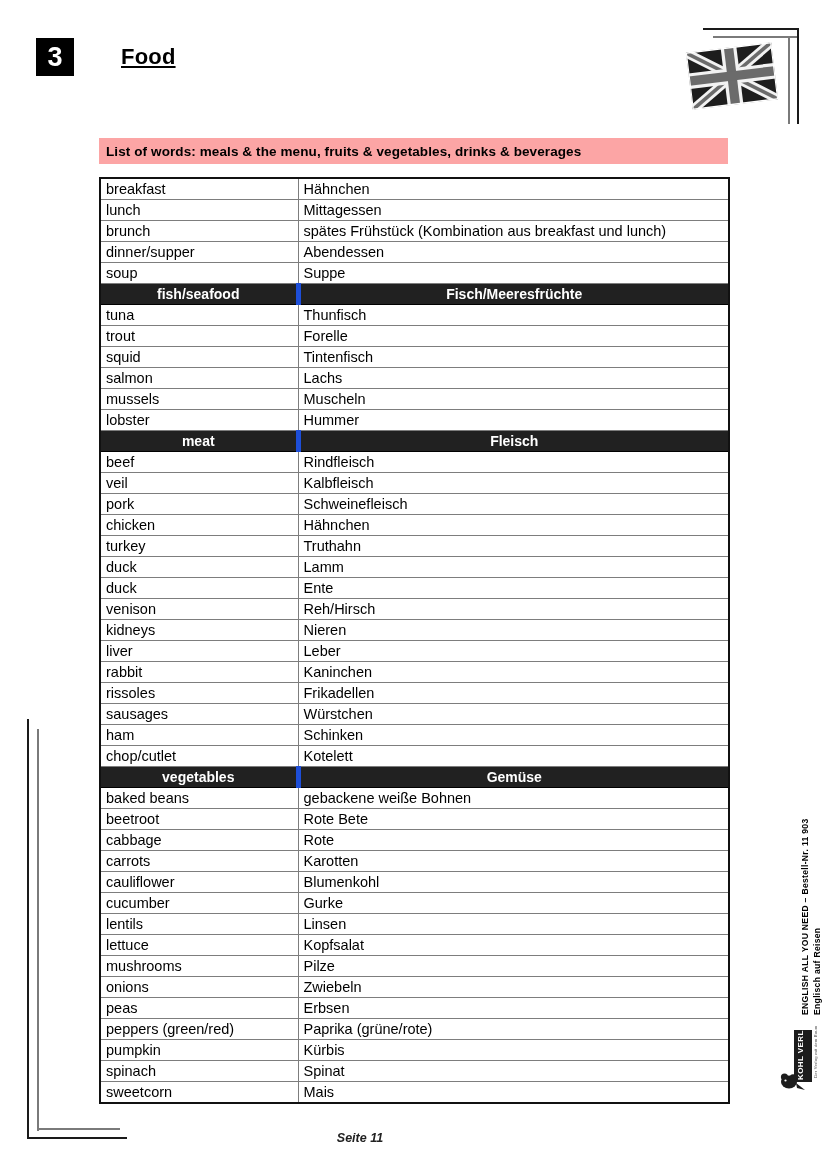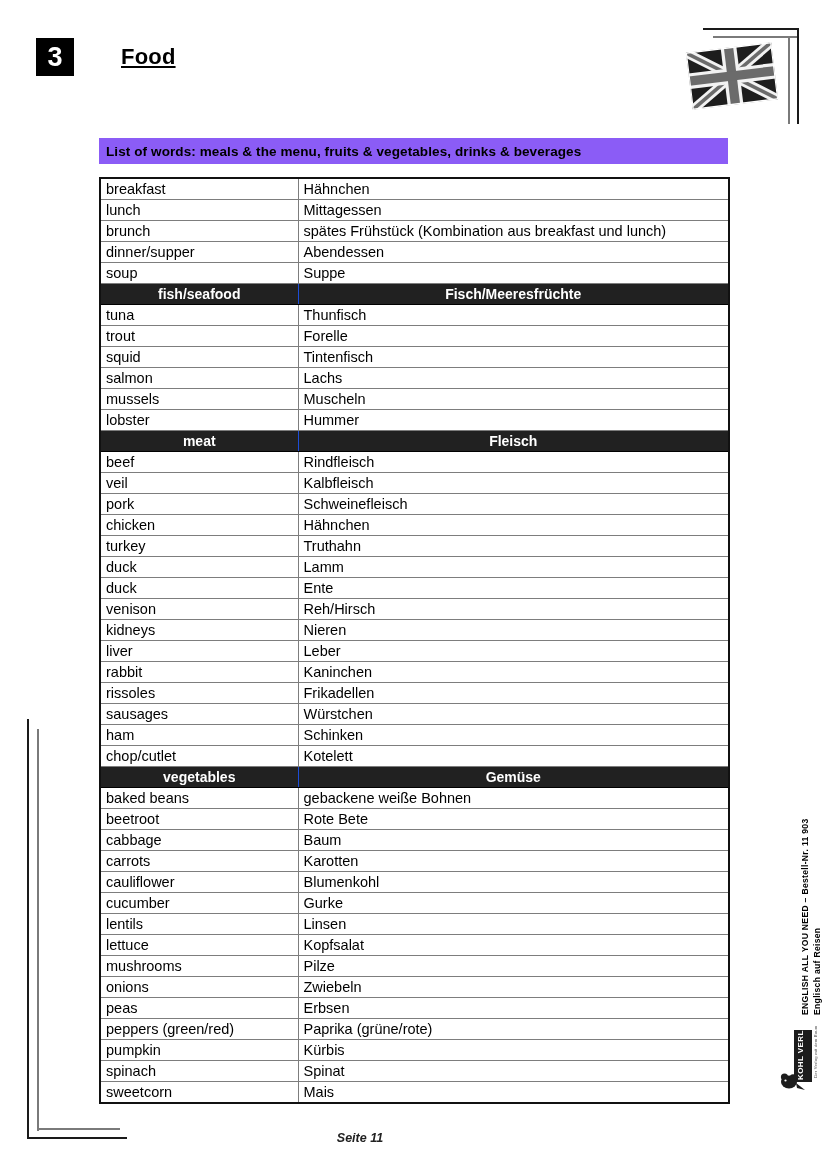--- a/index.html
+++ b/index.html
@@ -83,21 +83,21 @@
   }
   .flag-wrap svg { display: block; }
 
   
   .banner {
     position: absolute;
     top: 138px;
     left: 99px;
     width: 629px;
     height: 26px;
-    background: #8b5cf6;
+    background: #fca5a5;
     display: flex;
     align-items: center;
     box-sizing: border-box;
     padding-left: 7px;
   }
   .banner-text {
     font-size: 13.5px;
     font-weight: bold;
     letter-spacing: 0.1px;
   }
@@ -128,21 +128,21 @@
     background: #212121;
     color: #ffffff;
     font-weight: bold;
     text-align: center;
     border-color: #212121;
     border-top: 1px solid #000;
     border-bottom: 1px solid #000;
     padding: 0;
     font-size: 14px;
   }
-  .word-table tr.section td.sec-en { border-right: 1px solid #1d4ed8; }
+  .word-table tr.section td.sec-en { border-right: 5px solid #1d4ed8; }
 
   
   .word-table { border: 2px solid #111111; }
 
   
   .side-info {
     position: absolute;
     right: 4px;
     top: 800px;
     width: 40px;
@@ -391,21 +391,21 @@
       <tr class="entry">
         <td class="cell-en">baked beans</td>
         <td class="cell-de">gebackene weiße Bohnen</td>
       </tr>
       <tr class="entry">
         <td class="cell-en">beetroot</td>
         <td class="cell-de">Rote Bete</td>
       </tr>
       <tr class="entry">
         <td class="cell-en">cabbage</td>
-        <td class="cell-de">Baum</td>
+        <td class="cell-de">Rote</td>
       </tr>
       <tr class="entry">
         <td class="cell-en">carrots</td>
         <td class="cell-de">Karotten</td>
       </tr>
       <tr class="entry">
         <td class="cell-en">cauliflower</td>
         <td class="cell-de">Blumenkohl</td>
       </tr>
       <tr class="entry">

